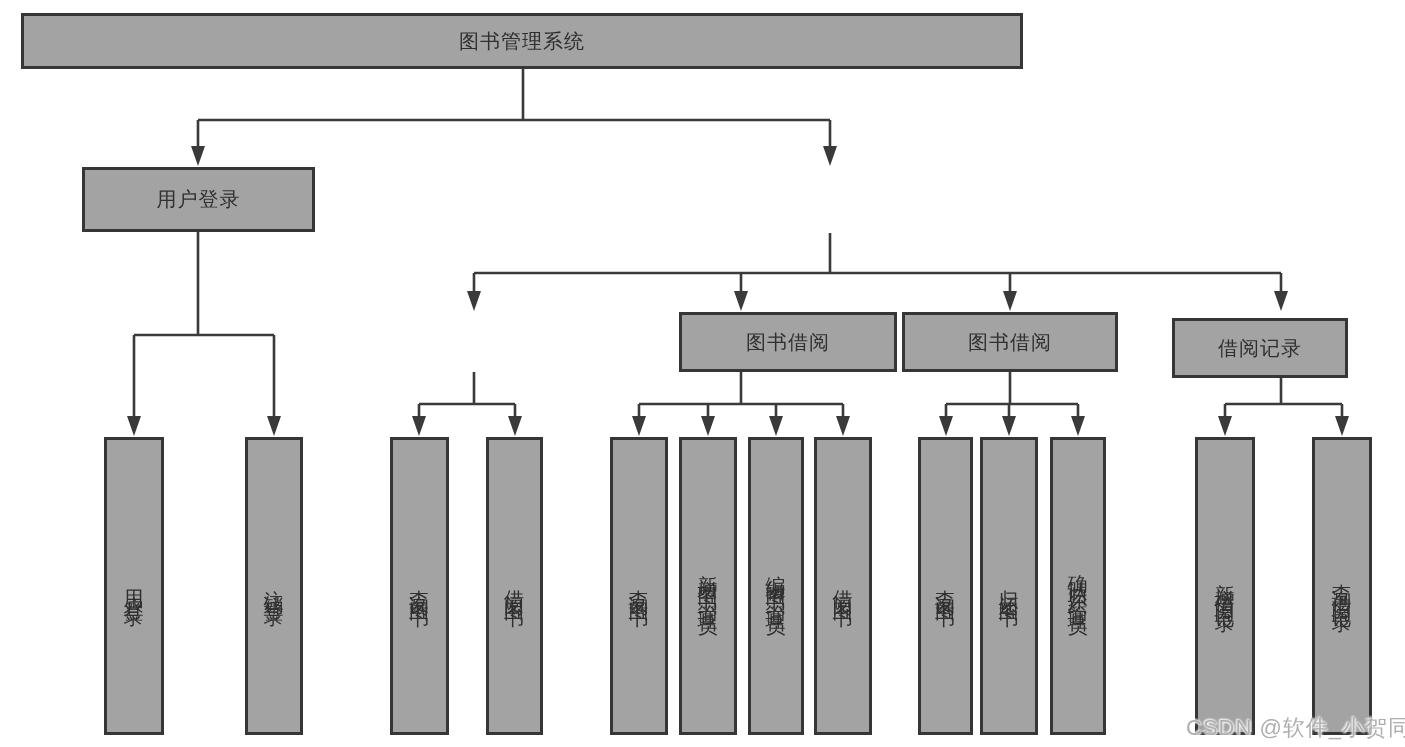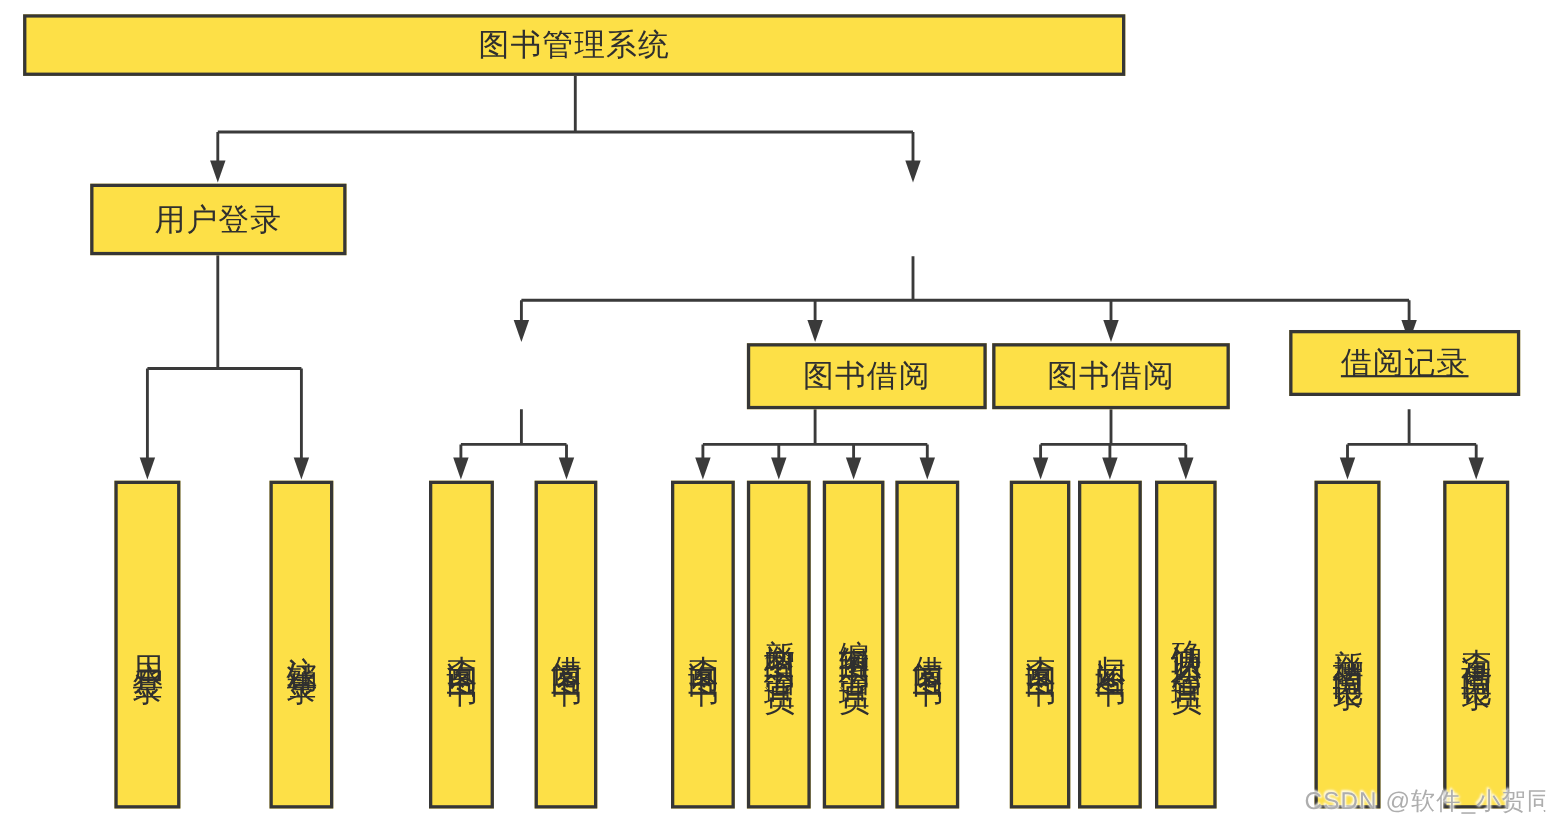--- a/index.html
+++ b/index.html
@@ -8,26 +8,26 @@
     width: 1405px;
     height: 747px;
     background: #ffffff;
     overflow: hidden;
     font-family: "Liberation Sans", "DejaVu Sans", sans-serif;
   }
   .box {
     position: absolute;
     box-sizing: border-box;
     border: 3px solid #363636;
-    background: #fde047;
+    background: #a3a3a3;
     display: flex;
     align-items: center;
     justify-content: center;
     color: #2f2f2f;
-    font-size: 28px;
+    font-size: 20px;
     letter-spacing: 1px;
     white-space: nowrap;
   }
   .vbox .vlabel {
     writing-mode: vertical-rl;
     text-orientation: mixed;
     letter-spacing: 6px;
     line-height: 1;
   }
   #connectors {
@@ -101,21 +101,21 @@
   <div class="box" style="left:82px; top:167px; width:233px; height:65px;">
     <span>用户登录</span>
   </div>
 
   <div class="box" style="left:632px; top:312px; width:218px; height:60px;margin-left:47px;">
     <span>图书借阅</span>
   </div>
   <div class="box" style="left:902px; top:312px; width:216px; height:60px;">
     <span>图书借阅</span>
   </div>
-  <div class="box" style="left:1172px; top:300px; width:210px; height:60px;text-decoration:underline;">
+  <div class="box" style="left:1172px; top:318px; width:176px; height:60px;">
     <span>借阅记录</span>
   </div>
 
   <div class="box vbox" style="left:104px; top:437px; width:60px; height:298px;">
     <span class="vlabel">用户登录</span>
   </div>
   <div class="box vbox" style="left:245px; top:437px; width:58px; height:298px;">
     <span class="vlabel">注销登录</span>
   </div>
 

